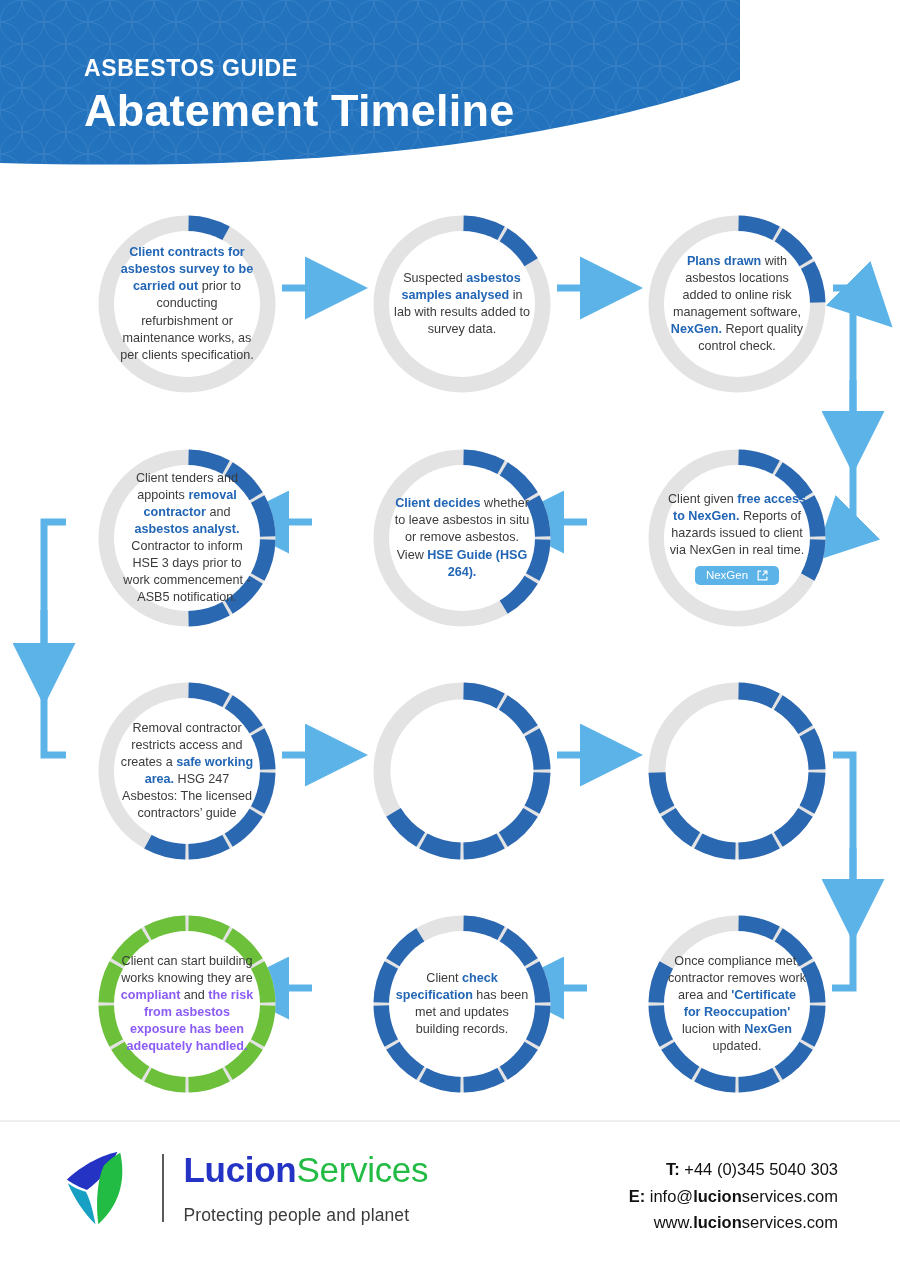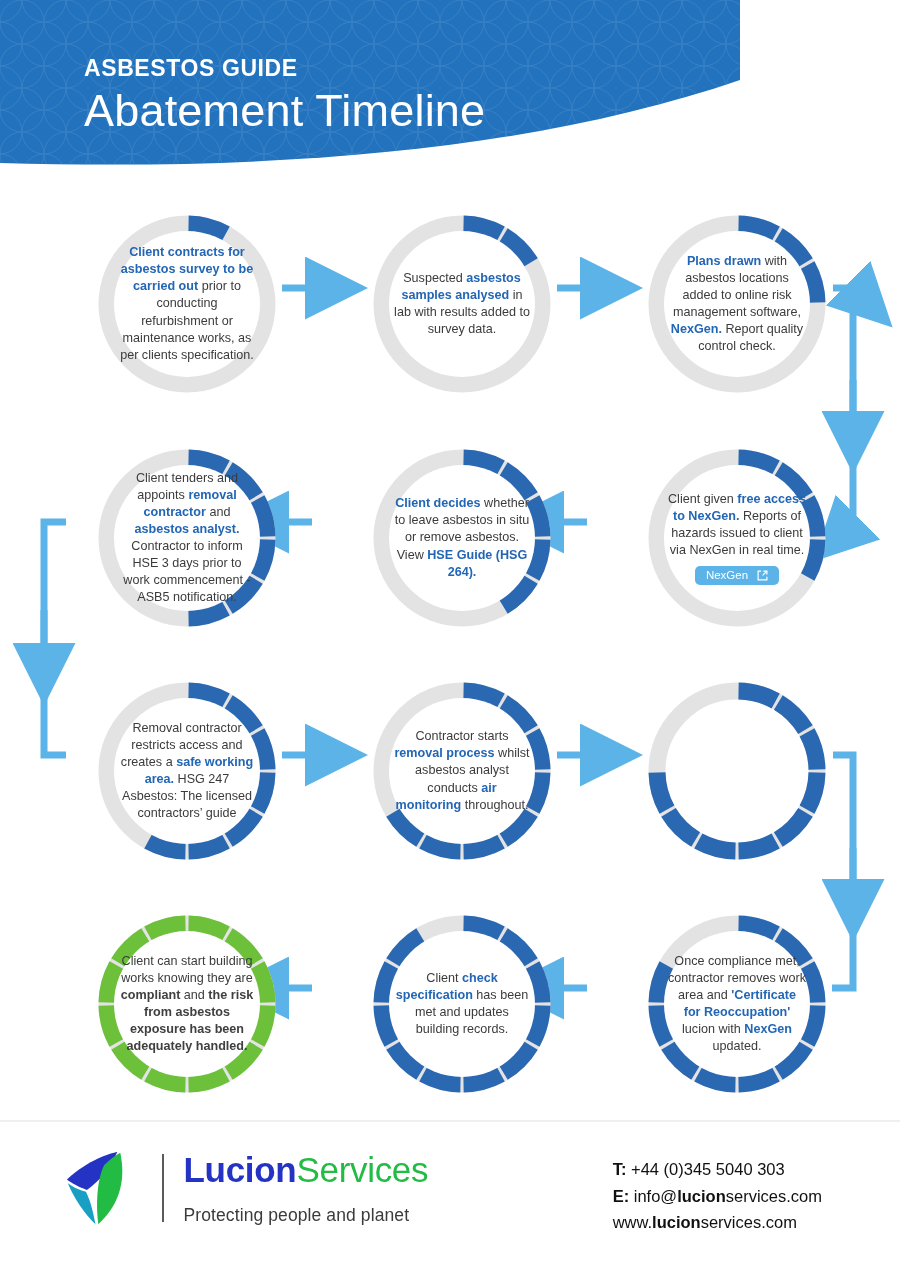--- a/index.html
+++ b/index.html
@@ -20,21 +20,21 @@
   .header svg { position: absolute; left: 0; top: 0; }
   .header-text {
     position: absolute; left: 84px; top: 55px;
     z-index: 5;
   }
   .kicker {
     font-size: 23px; font-weight: bold; color: #ffffff;
     letter-spacing: 0.6px;
   }
   .title {
-    font-size: 45px; color: #ffffff; font-weight: 400;
+    font-size: 45px; color: #ffffff; font-weight: 700;
     letter-spacing: 0.2px; margin-top: 4px; line-height: 1.12;
   }
 
   
   .grid { position: absolute; left: 0; top: 16px; width: 900px; height: 1273px; }
 
   .node { position: absolute; width: 190px; height: 190px; }
   .node .ring { position: absolute; left: 0; top: 0; }
   .node .inner {
     position: absolute;
@@ -42,21 +42,21 @@
     border-radius: 50%;
     background: #ffffff;
     display: flex; align-items: center; justify-content: center;
     text-align: center;
     padding: 6px 4px;
   }
   .node .txt {
     font-size: 12.6px; line-height: 1.36; color: #3b3b3b;
   }
   .node .txt b { color: #2266b5; }
-  .node.green .txt b { color: #404040; margin-top: 28px; }
+  .node.green .txt b { color: #8b5cf6; margin-top: 28px; }
 
   .nexgen-btn {
     display: inline-flex; align-items: center; gap: 9px;
     background: #5cb3e8; color: #ffffff;
     border-radius: 5px;
     padding: 3px 11px 4px 11px;
     font-size: 11.5px;
     margin-top: 7px;
     border: none; cursor: pointer;
   }
@@ -82,22 +82,22 @@
   .logo-divider {
     width: 1.5px; height: 68px; background: #5a5a5a; margin: 0 20px 0 14px;
   }
   .logo-words .wordmark { font-size: 35px; font-weight: bold; letter-spacing: -0.3px; }
   .logo-words .w-blue { color: #2433c4; }
   .logo-words .w-green { color: #22bb44; font-weight: 400; }
   .logo-words .tagline {
     font-size: 17.5px; color: #3b3b3b; margin-top: 15px; letter-spacing: 0.1px;
   }
   .contact {
-    position: absolute; right: 78px; top: 36px;
-    text-align: left; font-size: 16.5px; line-height: 1.62; color: #111111;
+    position: absolute; right: 62px; top: 36px;
+    text-align: right; font-size: 16.5px; line-height: 1.62; color: #111111;
   }
   .contact b { font-weight: bold; }
 </style>
 </head>
 <body>
 
 <div class="header">
   <svg width="900" height="200" viewBox="0 0 900 200">
     <defs>
       <pattern id="floral" width="44" height="44" patternUnits="userSpaceOnUse">
@@ -256,23 +256,20 @@
         <circle cx="95" cy="95" r="80" fill="none" stroke="#e3e3e3" stroke-width="17"></circle>
         <path d="M96.53579539197517,15.014743030268463 A80,80 0 0 1 133.6625906604002,24.962837839998585" fill="none" stroke="#2b68b2" stroke-width="17"></path>
         <path d="M136.32266630933134,26.49863323197374 A80,80 0 0 1 163.50136676802626,53.677333690668654" fill="none" stroke="#2b68b2" stroke-width="17"></path>
         <path d="M165.03716216000143,56.33740933959981 A80,80 0 0 1 174.98525696973155,93.46420460802483" fill="none" stroke="#2b68b2" stroke-width="17"></path>
         <path d="M174.98525696973155,96.53579539197517 A80,80 0 0 1 165.03716216000143,133.66259066040018" fill="none" stroke="#2b68b2" stroke-width="17"></path>
         <path d="M163.50136676802626,136.32266630933134 A80,80 0 0 1 136.32266630933134,163.50136676802626" fill="none" stroke="#2b68b2" stroke-width="17"></path>
         <path d="M133.6625906604002,165.0371621600014 A80,80 0 0 1 96.53579539197517,174.98525696973155" fill="none" stroke="#2b68b2" stroke-width="17"></path>
         <path d="M93.46420460802484,174.98525696973155 A80,80 0 0 1 56.3374093395998,165.03716216000143" fill="none" stroke="#2b68b2" stroke-width="17"></path>
         <path d="M53.677333690668654,163.50136676802626 A80,80 0 0 1 26.49863323197374,136.32266630933134" fill="none" stroke="#2b68b2" stroke-width="17"></path>
       </svg>
-      <div class="inner">
-        <div class="txt"><span>Contractor starts </span><b>removal process </b><span>whilst asbestos analyst conducts </span><b>air monitoring </b><span>throughout.</span></div>
-      </div>
     </div>
     <div class="node" style="left: 642px; top: 660px;">
       <svg class="ring" width="190" height="190" viewBox="0 0 190 190">
         <circle cx="95" cy="95" r="80" fill="none" stroke="#e3e3e3" stroke-width="17"></circle>
         <path d="M96.53579539197517,15.014743030268463 A80,80 0 0 1 133.6625906604002,24.962837839998585" fill="none" stroke="#2b68b2" stroke-width="17"></path>
         <path d="M136.32266630933134,26.49863323197374 A80,80 0 0 1 163.50136676802626,53.677333690668654" fill="none" stroke="#2b68b2" stroke-width="17"></path>
         <path d="M165.03716216000143,56.33740933959981 A80,80 0 0 1 174.98525696973155,93.46420460802483" fill="none" stroke="#2b68b2" stroke-width="17"></path>
         <path d="M174.98525696973155,96.53579539197517 A80,80 0 0 1 165.03716216000143,133.66259066040018" fill="none" stroke="#2b68b2" stroke-width="17"></path>
         <path d="M163.50136676802626,136.32266630933134 A80,80 0 0 1 136.32266630933134,163.50136676802626" fill="none" stroke="#2b68b2" stroke-width="17"></path>
         <path d="M133.6625906604002,165.0371621600014 A80,80 0 0 1 96.53579539197517,174.98525696973155" fill="none" stroke="#2b68b2" stroke-width="17"></path>

